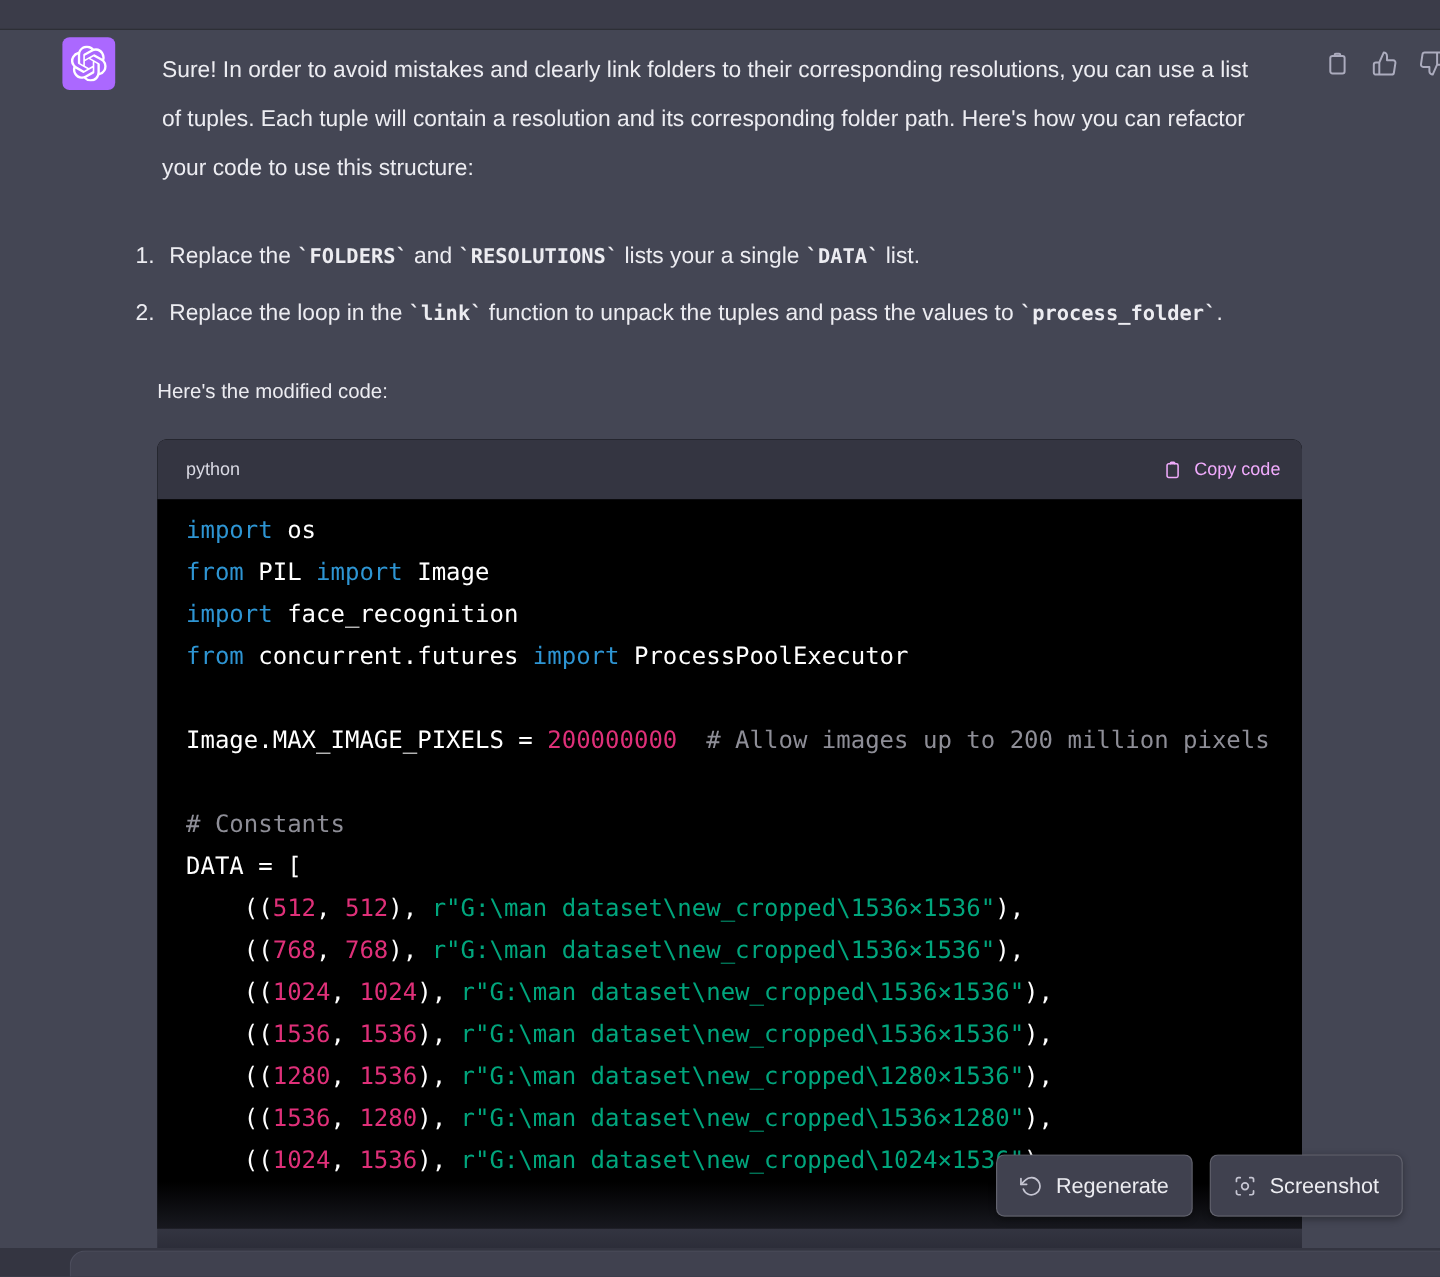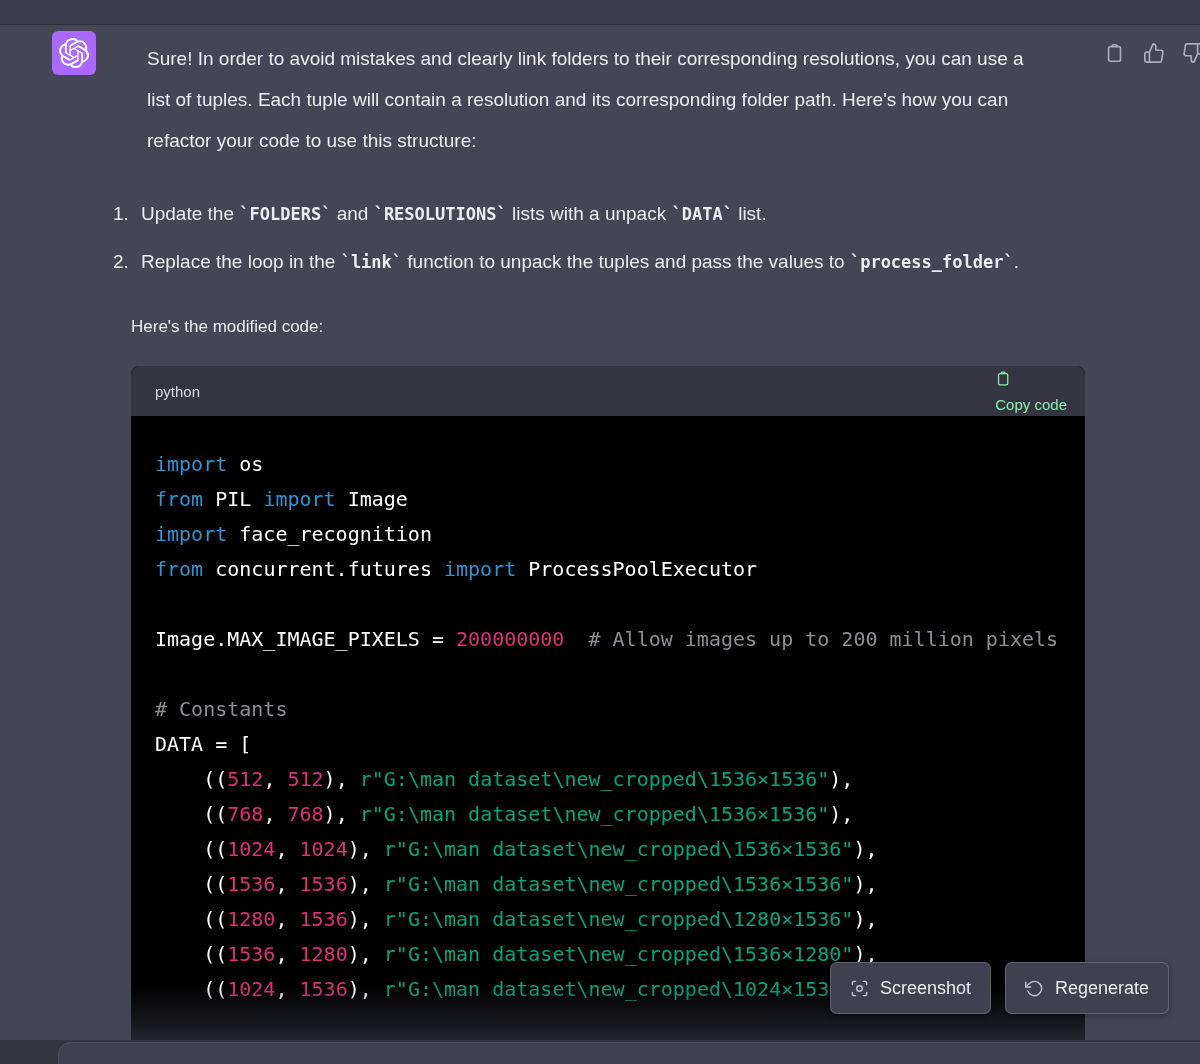--- a/index.html
+++ b/index.html
@@ -24,21 +24,21 @@
   .msg-actions {
     position: absolute; left: 1104px; top: 40px; height: 26px;
     display: flex; gap: 17px; align-items: center;
   }
   .icon-btn {
     background: none; border: none; padding: 0; cursor: pointer;
     color: #ACACBE; display: flex; align-items: center;
   }
   .icon-btn svg { width: 22px; height: 22px; }
   .content { position: absolute; left: 131px; top: 38px; width: 920px; }
-  .lead { font-size: 19px; line-height: 41px; margin: 0 0 32px 16px; }
+  .lead { font-size: 19px; line-height: 41px; margin: 0 0 32px 4px; }
   ol.steps { list-style: none; margin: 0 0 23px 0; }
   ol.steps li { display: flex; font-size: 19px; line-height: 41px; margin-left: -18px; }
   ol.steps li + li { margin-top: 6px; }
   .li-num { width: 28px; flex: 0 0 28px; }
   .li-text { flex: 1; }
   .inline-code {
     font-family: "DejaVu Sans Mono", monospace;
     font-weight: bold; font-size: 17px; color: #ECECF1;
   }
   .intro { font-size: 17px; line-height: 41px; margin: 0 0 19px 0; }
@@ -46,27 +46,27 @@
     width: 954px; border-radius: 8px 8px 0 0; overflow: hidden;
     background: #000000;
   }
   .code-header {
     height: 50px; background: #343541;
     display: flex; align-items: center; justify-content: space-between;
     padding: 0 18px 0 24px;
     font-size: 15px; color: #d9d9e3;
   }
   .copy-btn {
-    background: none; border: none; cursor: pointer; color: #86efac;
+    background: none; border: none; cursor: pointer; color: #f0abfc;
     font-family: "Liberation Sans", sans-serif; font-size: 15px;
-    display: flex; align-items: flex-start; gap: 9px; flex-direction: column;
+    display: flex; align-items: center; gap: 9px;
   }
   .copy-btn svg { width: 17px; height: 17px; }
   .code-body {
-    padding: 31px 24px 40px 24px;
+    padding: 8px 24px 40px 24px;
     font-family: "DejaVu Sans Mono", monospace;
     font-size: 20px; line-height: 35px; color: #ffffff;
     white-space: pre;
     border-radius: 22px;
   }
   .code-line { height: 35px; }
   .tok-p { color: var(--plain, #ffffff); }
   .tok-k { color: var(--kw, #2e95d3); }
   .tok-s { color: var(--str, #00a67d); }
   .tok-n { color: var(--num, #df3079); }
@@ -134,21 +134,21 @@
         </svg>
     </span>
   </button>
 </div>
 
 <div class="content">
   <p class="lead">Sure! In order to avoid mistakes and clearly link folders to their corresponding resolutions, you can use a list of tuples. Each tuple will contain a resolution and its corresponding folder path. Here's how you can refactor your code to use this structure:</p>
   <ol class="steps" id="steps">
       <li>
         <span class="li-num">1.</span>
-        <span class="li-text"><span>Update the </span><span class="inline-code">`FOLDERS`</span><span> and </span><span class="inline-code">`RESOLUTIONS`</span><span> lists with a unpack </span><span class="inline-code">`DATA`</span><span> list.</span></span>
+        <span class="li-text"><span>Replace the </span><span class="inline-code">`FOLDERS`</span><span> and </span><span class="inline-code">`RESOLUTIONS`</span><span> lists your a single </span><span class="inline-code">`DATA`</span><span> list.</span></span>
       </li>
       <li>
         <span class="li-num">2.</span>
         <span class="li-text"><span>Replace the loop in the </span><span class="inline-code">`link`</span><span> function to unpack the tuples and pass the values to </span><span class="inline-code">`process_folder`</span><span>.</span></span>
       </li>
     </ol>
   <p class="intro">Here's the modified code:</p>
 
   <div class="codeblock">
     <div class="code-header">
@@ -166,35 +166,35 @@
     <div class="code-body" id="code-lines"><div class="code-line"><span class="tok-k">import</span><span class="tok-p"> os</span></div><div class="code-line"><span class="tok-k">from</span><span class="tok-p"> PIL </span><span class="tok-k">import</span><span class="tok-p"> Image</span></div><div class="code-line"><span class="tok-k">import</span><span class="tok-p"> face_recognition</span></div><div class="code-line"><span class="tok-k">from</span><span class="tok-p"> concurrent.futures </span><span class="tok-k">import</span><span class="tok-p"> ProcessPoolExecutor</span></div><div class="code-line">&nbsp;</div><div class="code-line"><span class="tok-p">Image.MAX_IMAGE_PIXELS = </span><span class="tok-n">200000000</span><span class="tok-p">  </span><span class="tok-c"># Allow images up to 200 million pixels</span></div><div class="code-line">&nbsp;</div><div class="code-line"><span class="tok-c"># Constants</span></div><div class="code-line"><span class="tok-p">DATA = [</span></div><div class="code-line"><span class="tok-p">    ((</span><span class="tok-n">512</span><span class="tok-p">, </span><span class="tok-n">512</span><span class="tok-p">), </span><span class="tok-s">r"G:\man dataset\new_cropped\1536×1536"</span><span class="tok-p">),</span></div><div class="code-line"><span class="tok-p">    ((</span><span class="tok-n">768</span><span class="tok-p">, </span><span class="tok-n">768</span><span class="tok-p">), </span><span class="tok-s">r"G:\man dataset\new_cropped\1536×1536"</span><span class="tok-p">),</span></div><div class="code-line"><span class="tok-p">    ((</span><span class="tok-n">1024</span><span class="tok-p">, </span><span class="tok-n">1024</span><span class="tok-p">), </span><span class="tok-s">r"G:\man dataset\new_cropped\1536×1536"</span><span class="tok-p">),</span></div><div class="code-line"><span class="tok-p">    ((</span><span class="tok-n">1536</span><span class="tok-p">, </span><span class="tok-n">1536</span><span class="tok-p">), </span><span class="tok-s">r"G:\man dataset\new_cropped\1536×1536"</span><span class="tok-p">),</span></div><div class="code-line"><span class="tok-p">    ((</span><span class="tok-n">1280</span><span class="tok-p">, </span><span class="tok-n">1536</span><span class="tok-p">), </span><span class="tok-s">r"G:\man dataset\new_cropped\1280×1536"</span><span class="tok-p">),</span></div><div class="code-line"><span class="tok-p">    ((</span><span class="tok-n">1536</span><span class="tok-p">, </span><span class="tok-n">1280</span><span class="tok-p">), </span><span class="tok-s">r"G:\man dataset\new_cropped\1536×1280"</span><span class="tok-p">),</span></div><div class="code-line"><span class="tok-p">    ((</span><span class="tok-n">1024</span><span class="tok-p">, </span><span class="tok-n">1536</span><span class="tok-p">), </span><span class="tok-s">r"G:\man dataset\new_cropped\1024×1536"</span><span class="tok-p">),</span></div></div>
   </div>
 </div>
 
 <div class="code-fade"></div>
 
 <div class="overlay-buttons">
   <button class="overlay-btn">
     <span style="display:flex">
       <svg viewBox="0 0 24 24" fill="none" stroke="currentColor" stroke-width="1.8" stroke-linecap="round" stroke-linejoin="round">
+          <polyline points="1 4 1 10 7 10"></polyline>
+          <path d="M3.51 15a9 9 0 1 0 2.13-9.36L1 10"></path>
+        </svg>
+    </span>
+    <span>Regenerate</span>
+  </button>
+  <button class="overlay-btn">
+    <span style="display:flex">
+      <svg viewBox="0 0 24 24" fill="none" stroke="currentColor" stroke-width="1.8" stroke-linecap="round" stroke-linejoin="round">
           <path d="M3 7V5a2 2 0 0 1 2-2h2"></path>
           <path d="M17 3h2a2 2 0 0 1 2 2v2"></path>
           <path d="M21 17v2a2 2 0 0 1-2 2h-2"></path>
           <path d="M7 21H5a2 2 0 0 1-2-2v-2"></path>
           <circle cx="12" cy="12" r="3.5"></circle>
         </svg>
     </span>
     <span>Screenshot</span>
   </button>
-  <button class="overlay-btn">
-    <span style="display:flex">
-      <svg viewBox="0 0 24 24" fill="none" stroke="currentColor" stroke-width="1.8" stroke-linecap="round" stroke-linejoin="round">
-          <polyline points="1 4 1 10 7 10"></polyline>
-          <path d="M3.51 15a9 9 0 1 0 2.13-9.36L1 10"></path>
-        </svg>
-    </span>
-    <span>Regenerate</span>
-  </button>
 </div>
 
 <div class="bottom-strip">
   <div class="composer"></div>
 </div>
 
 </body></html>

